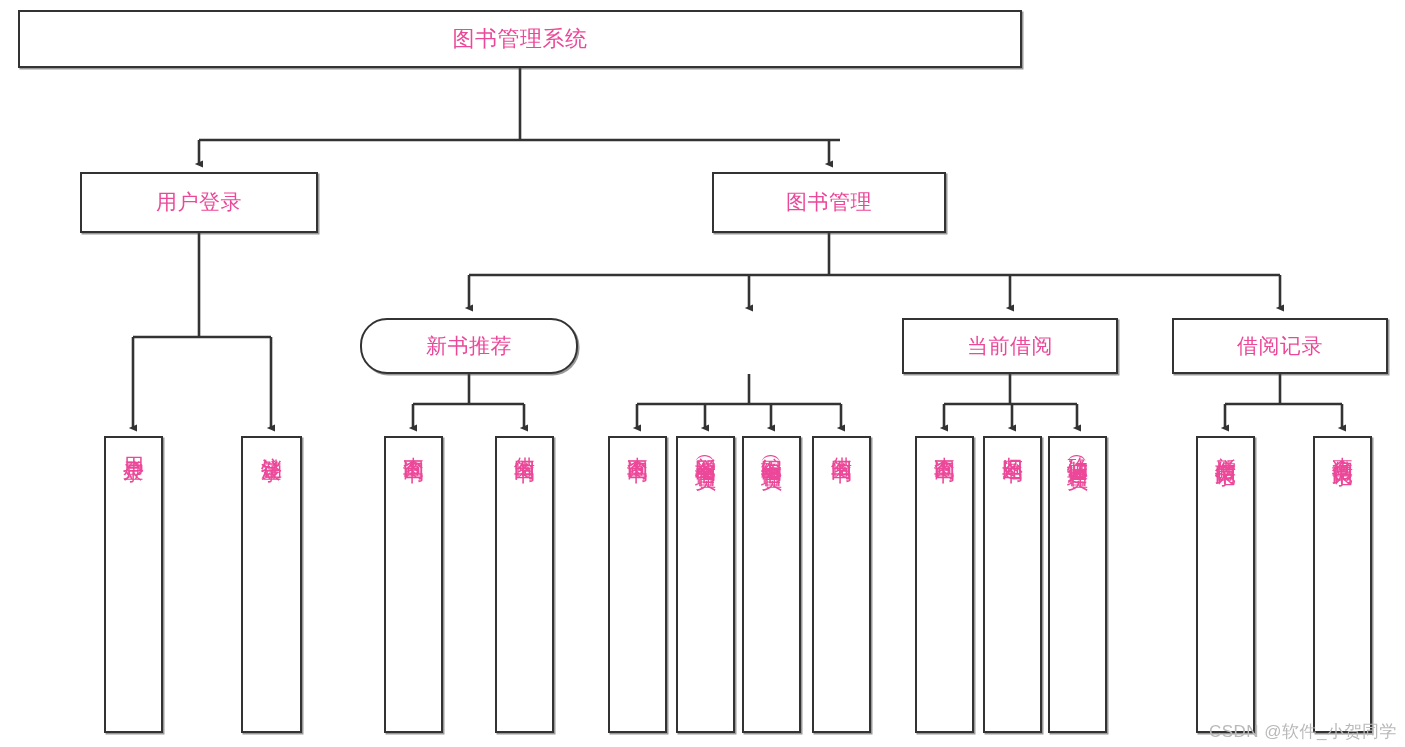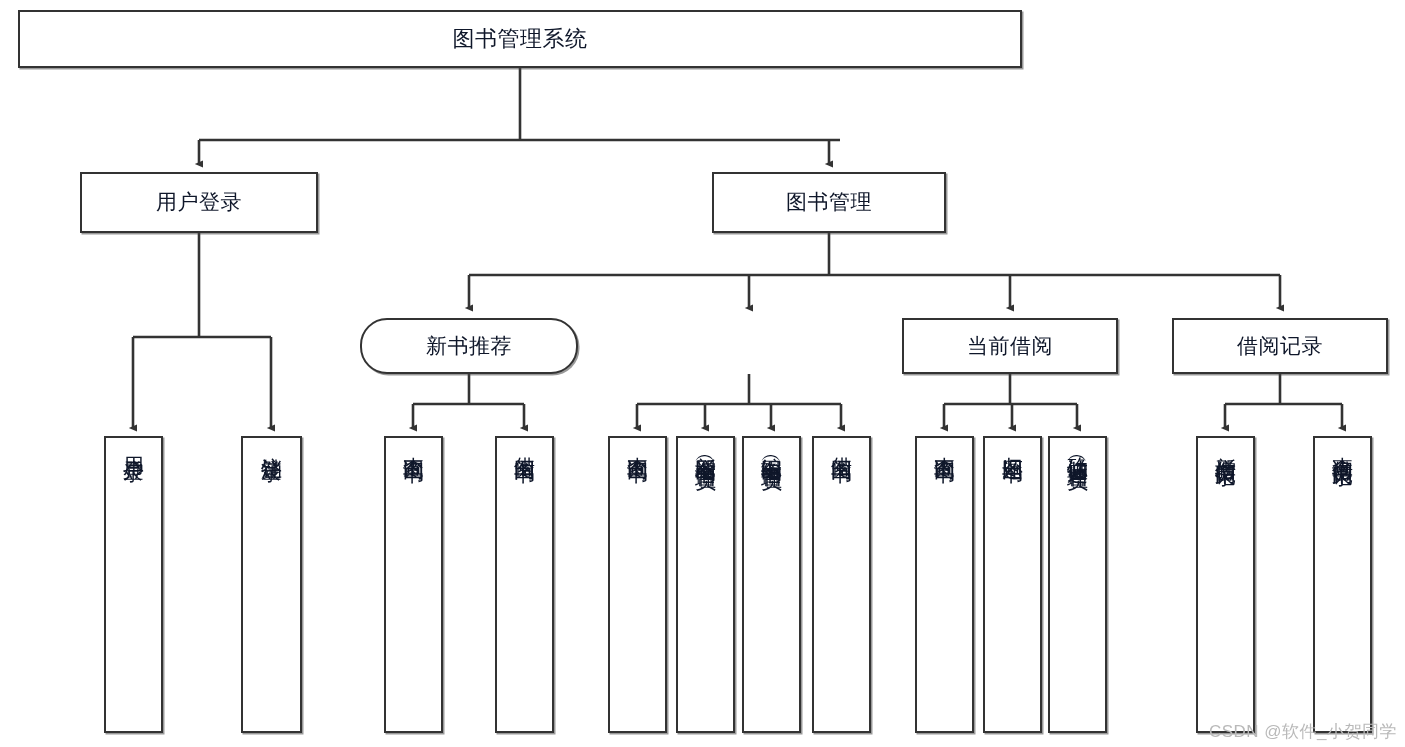--- a/index.html
+++ b/index.html
@@ -32,21 +32,21 @@
     position: absolute;
     box-sizing: border-box;
     border: 2px solid #333333;
     background: #ffffff;
     display: flex;
     align-items: center;
     justify-content: center;
     box-shadow: 1.5px 1.5px 0 rgba(70,70,70,0.55);
   }
   .node-label {
-    color: #0f172a;
+    color: #ec4899;
     font-size: 21px;
     line-height: 1.18;
     letter-spacing: 0.5px;
     white-space: nowrap;
     text-align: center;
   }
   .node.vertical .node-label {
     writing-mode: vertical-rl;
     text-orientation: upright;
     font-size: 21px;

